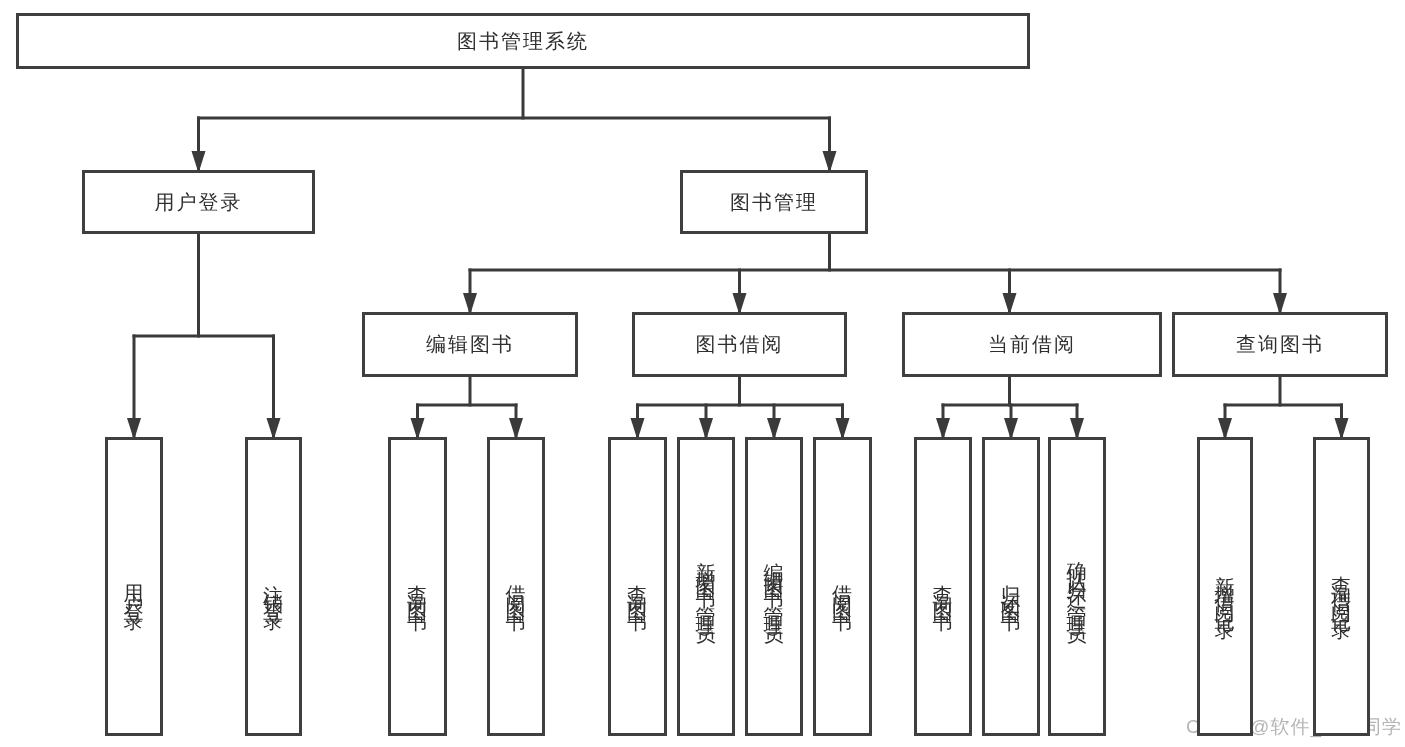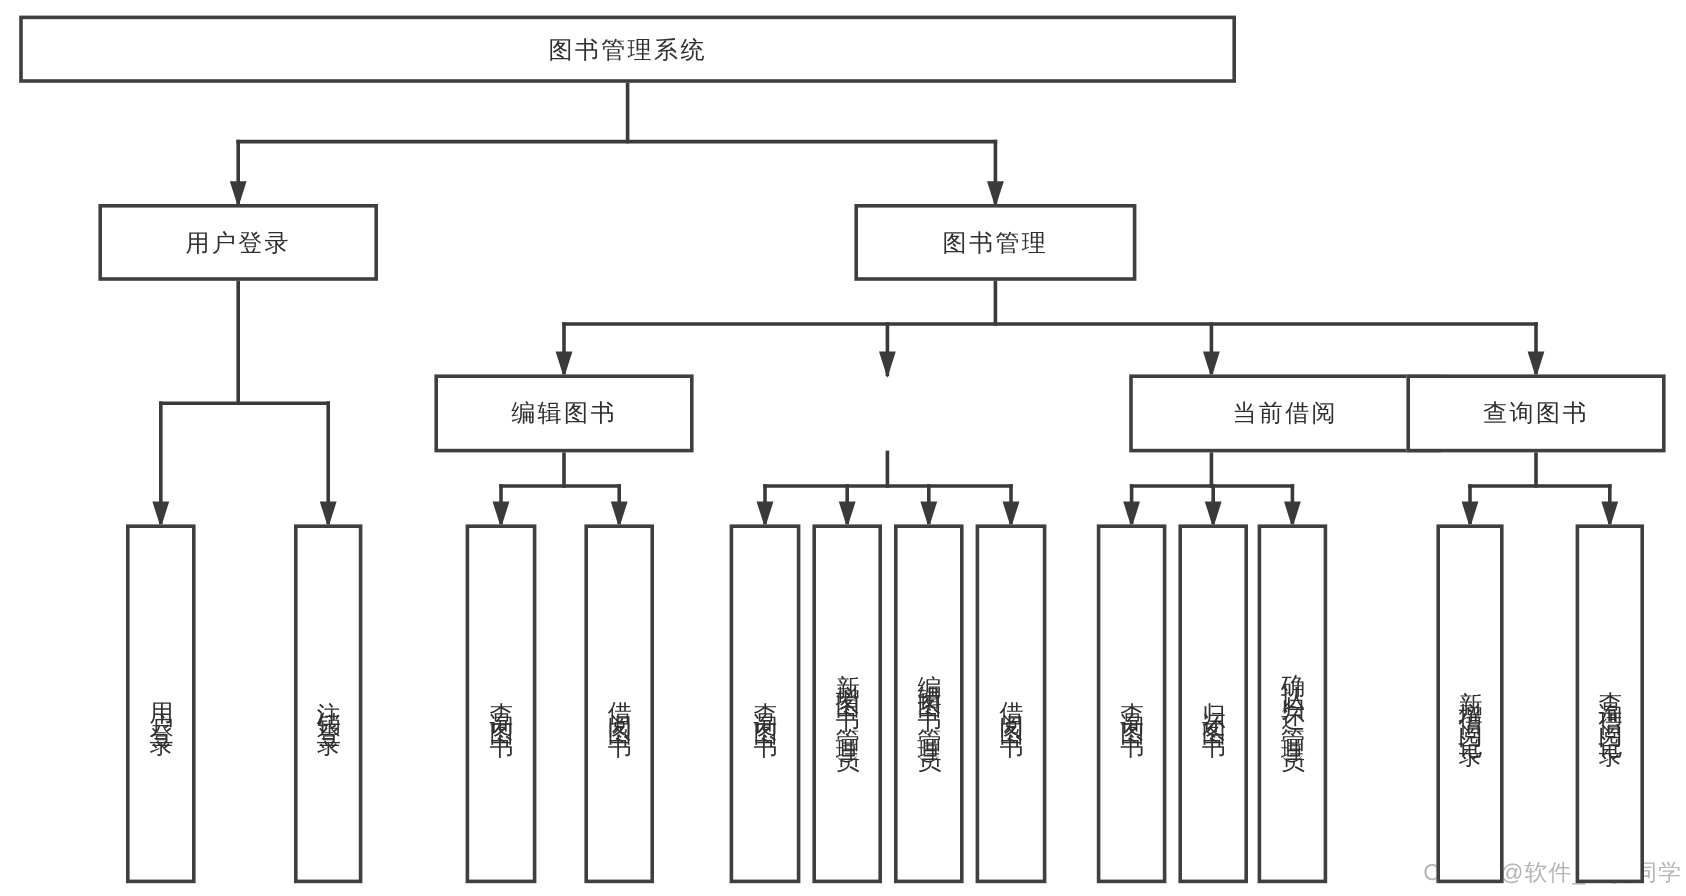--- a/index.html
+++ b/index.html
@@ -108,27 +108,30 @@
       <polygon points="1334.5,418 1348.5,418 1341.5,440" fill="#3a3a3a"></polygon>
     </svg>
 
   <div class="watermark" style="left:1186px; top:714px;">CSDN @软件_小贺同学</div>
 <div class="node" style="left: 16px; top: 13px; width: 1014px; height: 56px;">
       <span class="lbl">图书管理系统</span>
     </div>
     <div class="node" style="left: 82px; top: 170px; width: 233px; height: 64px;">
       <span class="lbl">用户登录</span>
     </div>
-    <div class="node" style="left: 712px; top: 170px; width: 235px; height: 64px;">
+    <div class="node" style="left: 680px; top: 170px; width: 188px; height: 64px;">
       <span class="lbl">图书管理</span>
     </div>
     <div class="node" style="left: 362px; top: 312px; width: 216px; height: 65px;">
       <span class="lbl">编辑图书</span>
     </div>
-    <div class="node" style="left: 902px; top: 312px; width: 260px; height: 65px; margin-left: 39px;">
+    <div class="node" style="left: 632px; top: 312px; width: 215px; height: 65px;">
+      <span class="lbl">图书借阅</span>
+    </div>
+    <div class="node" style="left: 902px; top: 312px; width: 260px; height: 65px;">
       <span class="lbl">当前借阅</span>
     </div>
     <div class="node" style="left: 1172px; top: 312px; width: 216px; height: 65px;">
       <span class="lbl">查询图书</span>
     </div>
     <div class="node vertical" style="left: 105px; top: 437px; width: 58px; height: 299px;">
       <span class="lbl">用户登录</span>
     </div>
     <div class="node vertical" style="left: 245px; top: 437px; width: 57px; height: 299px;">
       <span class="lbl">注销登录</span>

